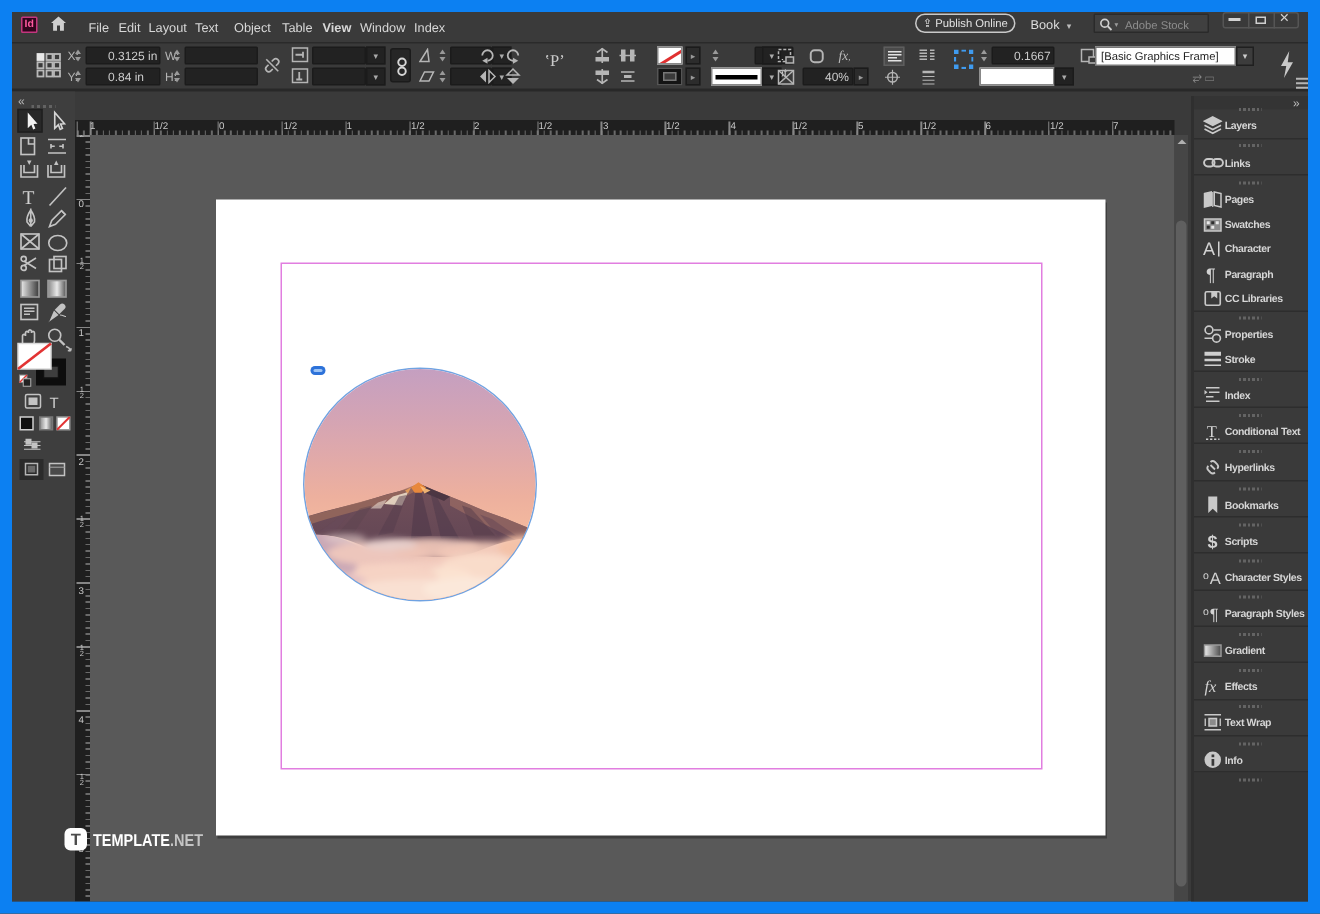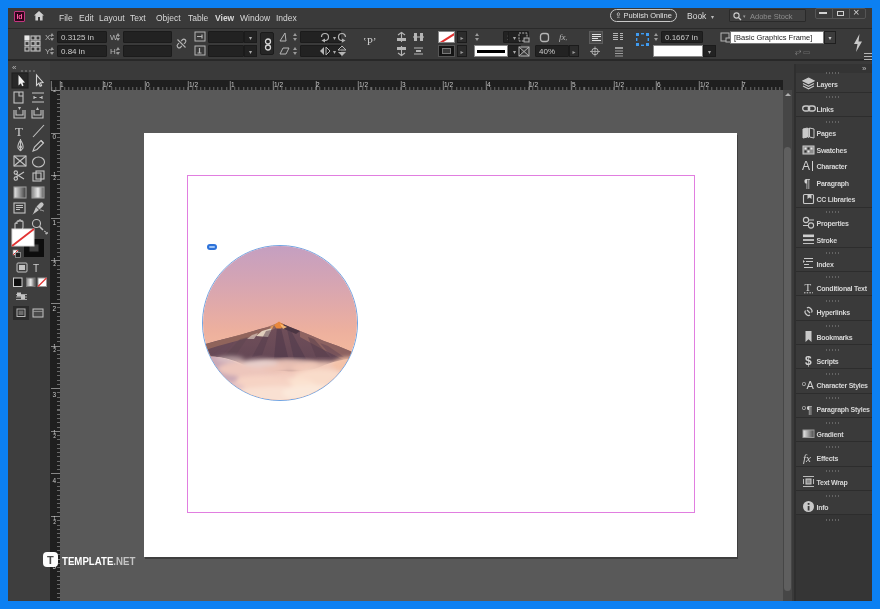--- a/index.html
+++ b/index.html
@@ -6,21 +6,21 @@
 html,body { width:880px; height:609px; }
 body { background:#0c80f2; font-family:"Liberation Sans",sans-serif; position:relative; overflow:hidden; }
 .a { position:absolute; }
 #win { position:absolute; left:8px; top:8px; width:864px; height:593px; background:#3a3a3a; overflow:hidden; }
 
 #menubar { position:absolute; left:0; top:0; width:864px; height:20px; background:#3a3a3a; }
 .mi { position:absolute; top:4.5px; font-size:8.5px; color:#d8d8d8; }
 
 #cpanel { position:absolute; left:0; top:20px; width:864px; height:33px; background:#3a3a3a; border-top:1px solid #2a2a2a; border-bottom:2px solid #282828; }
 .lbl { position:absolute; font-size:8px; color:#b5b5b5; }
-.fld { position:absolute; height:12px; background:#222222; border:1px solid #1b1b1b; border-radius:1px; font-size:8px; color:#cccccc; line-height:11px; padding-left:3px; }
+.fld { position:absolute; height:12px; background:#222222; border:1px solid #1b1b1b; border-radius:1px; font-size:8px; color:#cccccc; line-height:11px; padding-left:14px; }
 .spin { position:absolute; width:7px; height:12px; }
 .spin:before { content:""; position:absolute; top:2px; left:1px; width:0; height:0; border-left:2.5px solid transparent; border-right:2.5px solid transparent; border-bottom:3px solid #9a9a9a; }
 .spin:after { content:""; position:absolute; bottom:2px; left:1px; width:0; height:0; border-left:2.5px solid transparent; border-right:2.5px solid transparent; border-top:3px solid #9a9a9a; }
 .dd { position:absolute; width:13px; height:12px; background:#222; border:1px solid #1b1b1b; color:#aaa; font-size:6px; text-align:center; line-height:12px; }
 
 #tabbar { position:absolute; left:0; top:53px; width:864px; height:19px; background:#2e2e2e; }
 #tab { position:absolute; left:46px; top:0px; width:82px; height:19px; background:#4b4b4b; color:#e8e8e8; font-size:7.8px; font-weight:bold; line-height:19px; text-align:center; letter-spacing:-0.2px; }
 
 #tooldock { position:absolute; left:0; top:53px; width:42px; height:540px; background:#3e3e3e; }
 #vruler { position:absolute; left:42px; top:82px; width:10px; height:511px; background-color:#1f1f1f;

